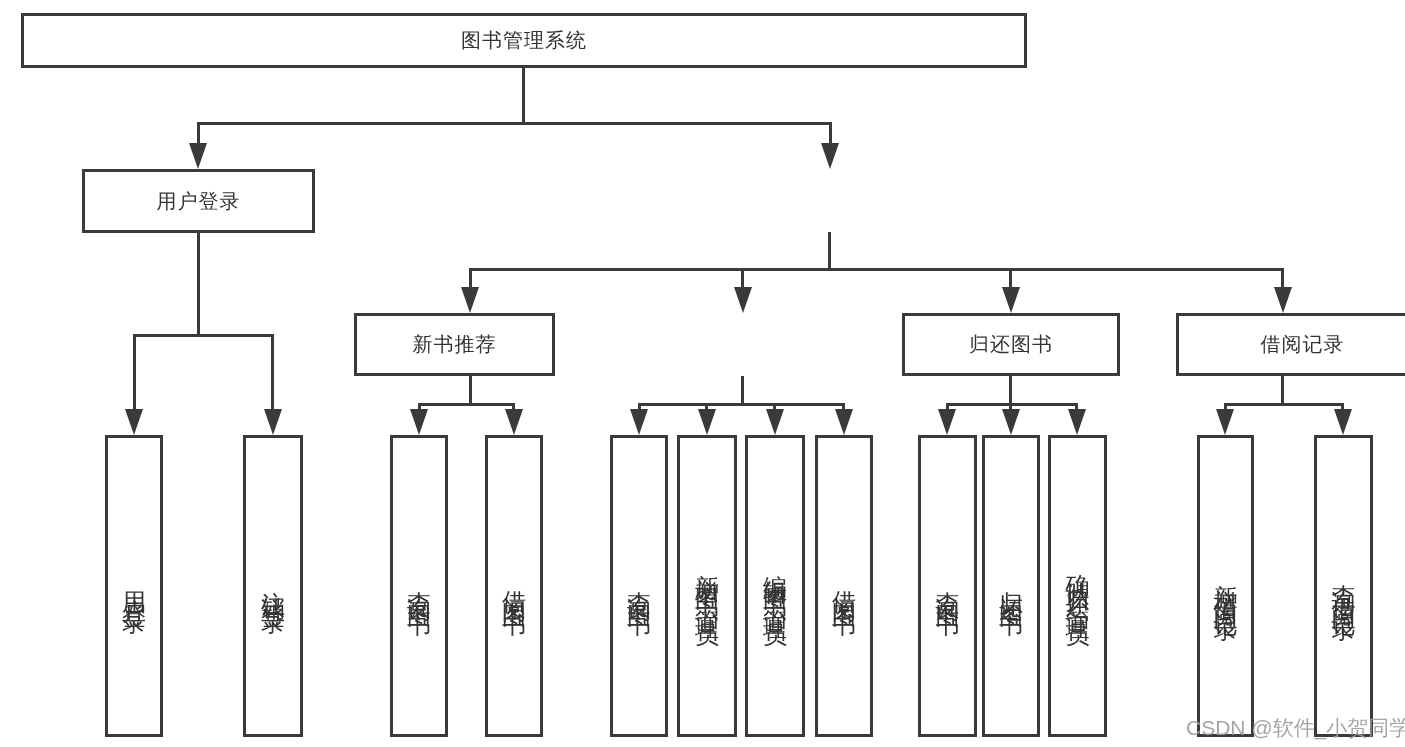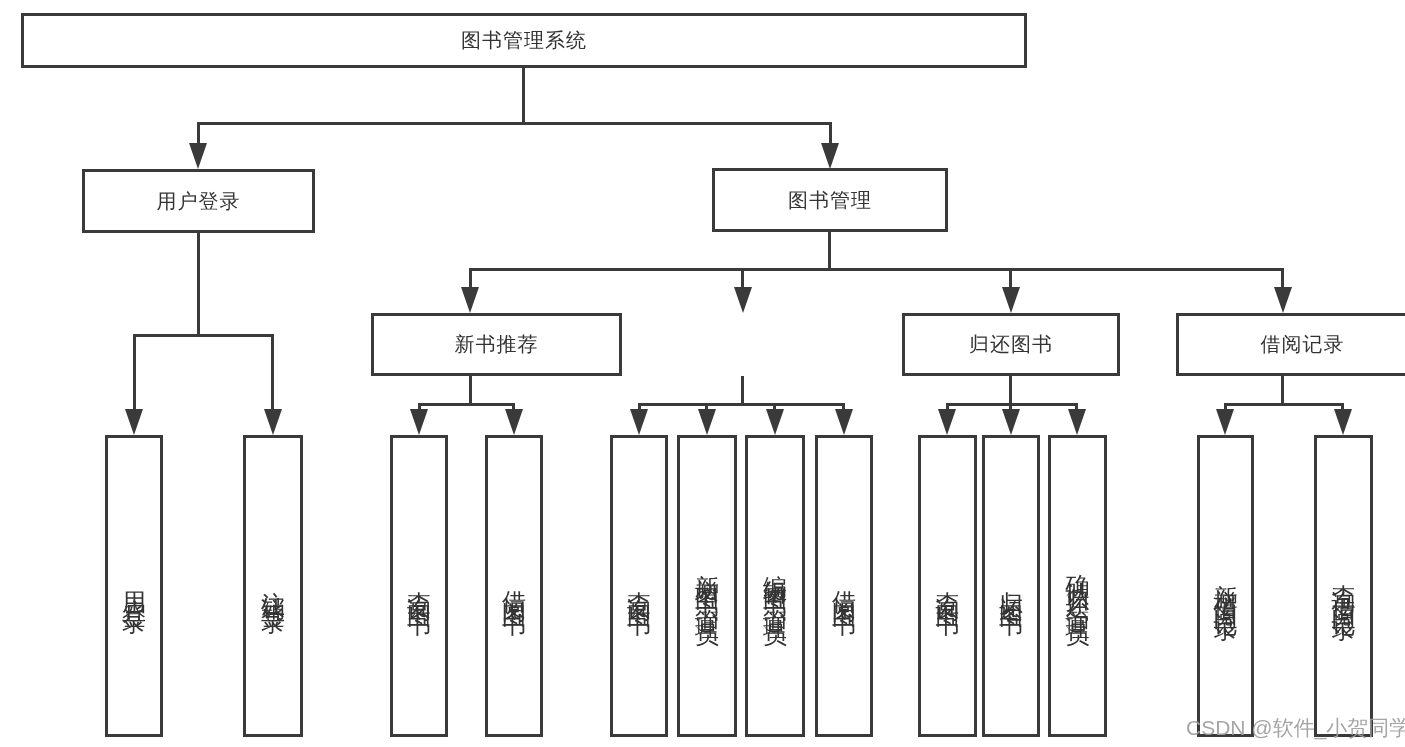--- a/index.html
+++ b/index.html
@@ -56,23 +56,22 @@
 </style>
 </head>
 <body>
 
 <div class="canvas">
 
   <div class="box hbox root-box" style="left:21px;top:13px;width:1006px;height:55px">图书管理系统</div>
 
   <div class="box hbox" style="left:82px;top:169px;width:233px;height:64px">用户登录</div>
 
-  <div class="box hbox" style="left:712px;top:168px;width:236px;height:64px">图书管理</div>
 
-  <div class="box hbox" style="left:371px;top:313px;width:251px;height:63px">新书推荐</div>
+  <div class="box hbox" style="left:354px;top:313px;width:201px;height:63px">新书推荐</div>
 
 
   <div class="box hbox" style="left:902px;top:313px;width:218px;height:63px">归还图书</div>
 
   <div class="box hbox" style="left:1176px;top:313px;width:253px;height:63px">借阅记录</div>
 
   <div class="box leaf" style="left:105px;top:435px;width:58px;height:302px">用户登录</div>
 
   <div class="box leaf" style="left:243px;top:435px;width:60px;height:302px">注销登录</div>
 

